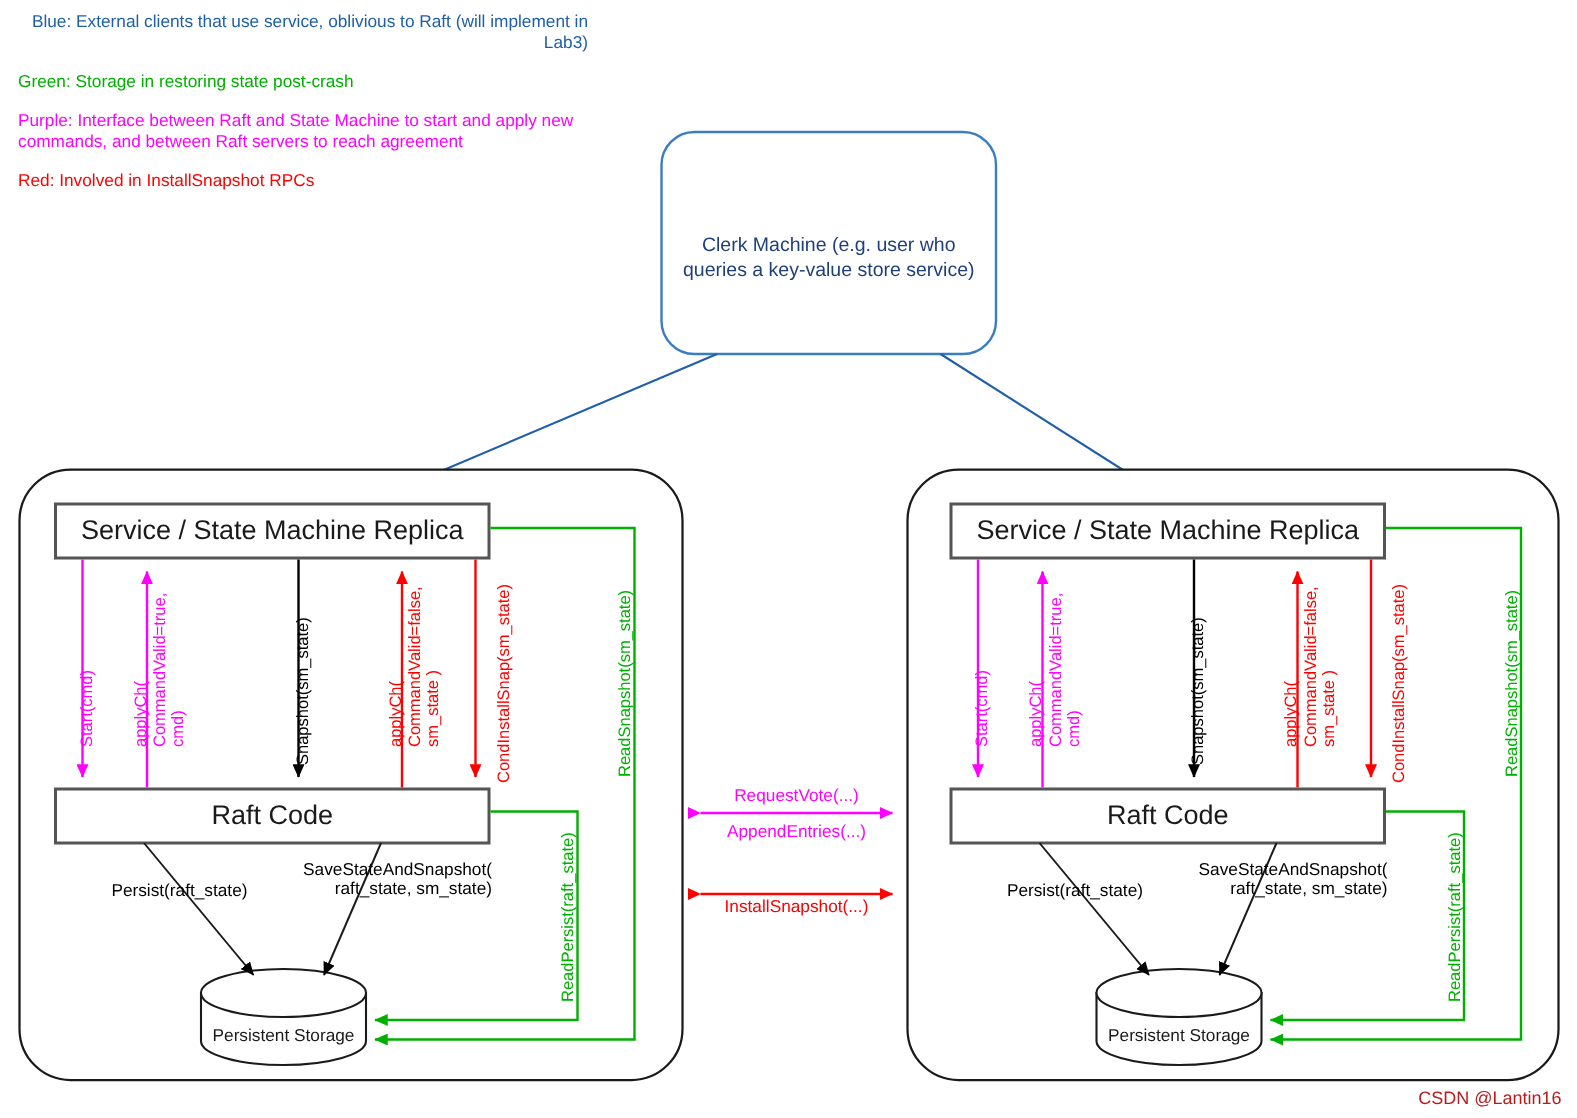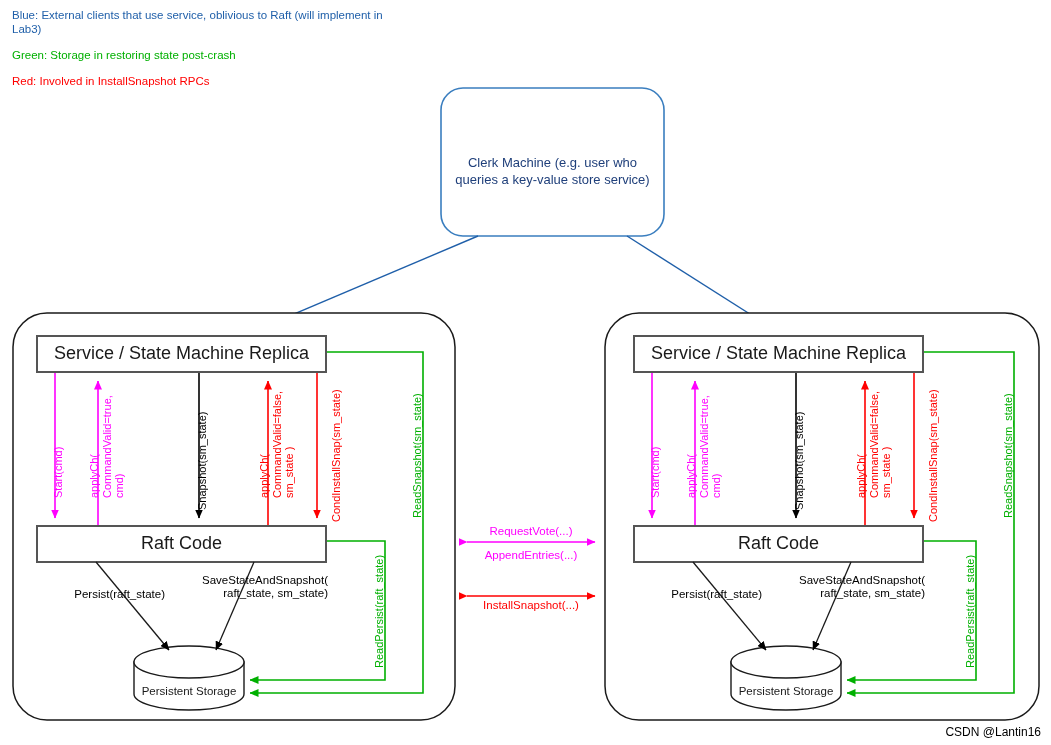--- a/index.html
+++ b/index.html
@@ -29,21 +29,21 @@
     position: absolute;
     left: 12px;
     top: 8px;
     width: 380px;
     font-size: 11.5px;
     line-height: 14px;
   }
   .legend-line {
     margin-bottom: 12px;
   }
-  .legend-blue   { color: #1f5fa9; }
+  .legend-blue   { color: #1f5fa9; text-align: right; }
   .legend-green  { color: #00b000; }
   .legend-purple { color: #ff00ff; }
   .legend-red    { color: #ff0000; }
 
   .node-text {
     position: absolute;
     text-align: center;
     font-size: 18px;
     color: #1a1a1a;
     line-height: 15px;
@@ -79,31 +79,32 @@
   }
   .c-magenta { color: #ff00ff; }
   .c-red { color: #ff0000; }
   .c-green { color: #00b000; }
   .c-black { color: #000000; }
   .watermark {
     position: absolute;
     right: 10px;
     bottom: 6px;
     font-size: 12px;
-    color: #000000;
+    color: #b91c1c;
   }
 </style>
 </head>
 <body>
 
 <div id="canvas">
 
   <div class="legend">
     <div class="legend-line legend-blue">Blue: External clients that use service, oblivious to Raft (will implement in Lab3)</div>
     <div class="legend-line legend-green">Green: Storage in restoring state post-crash</div>
+    <div class="legend-line legend-purple">Purple: Interface between Raft and State Machine to start and apply new commands, and between Raft servers to reach agreement</div>
     <div class="legend-line legend-red">Red: Involved in InstallSnapshot RPCs</div>
   </div>
 
   <svg class="layer" viewBox="0 0 1051 745">
     <defs>
       <marker id="ah-blue" markerWidth="10" markerHeight="8" refX="9" refY="4" orient="auto" markerUnits="userSpaceOnUse">
         <path d="M0,0 L10,4 L0,8 z" fill="#1f5fa9"></path>
       </marker>
       <marker id="ah-magenta" markerWidth="9" markerHeight="8" refX="8.5" refY="4" orient="auto" markerUnits="userSpaceOnUse">
         <path d="M0,0 L9,4 L0,8 z" fill="#ff00ff"></path>

